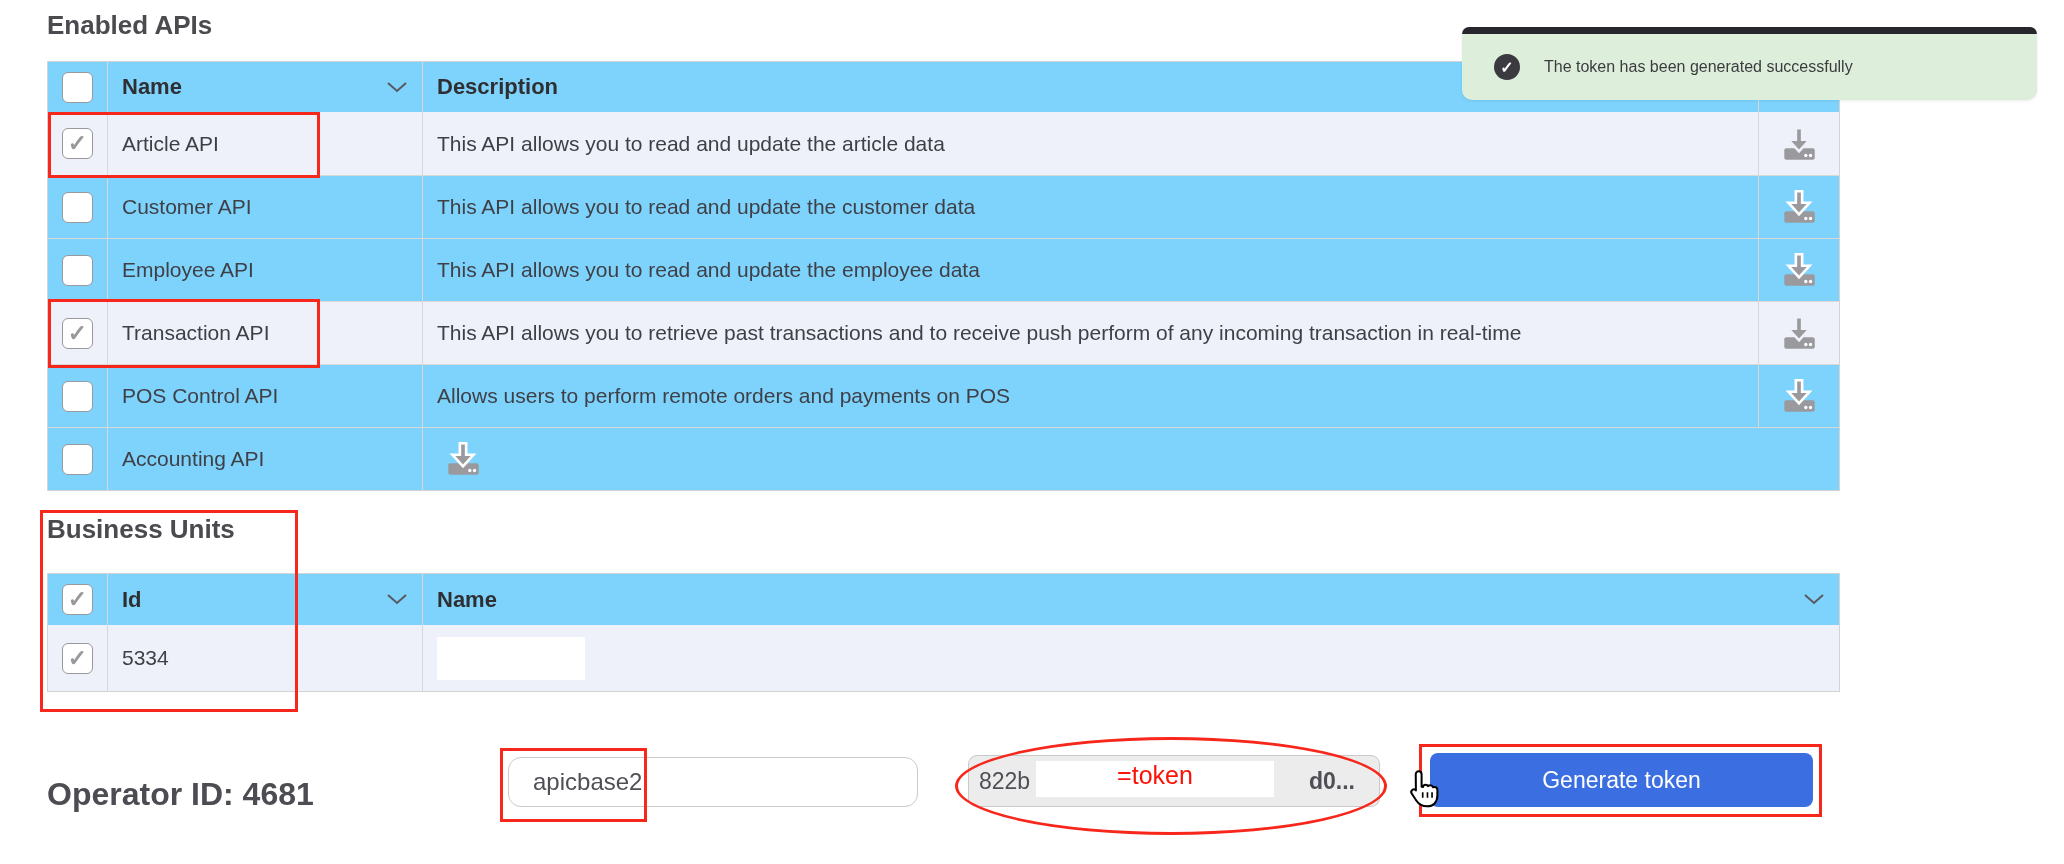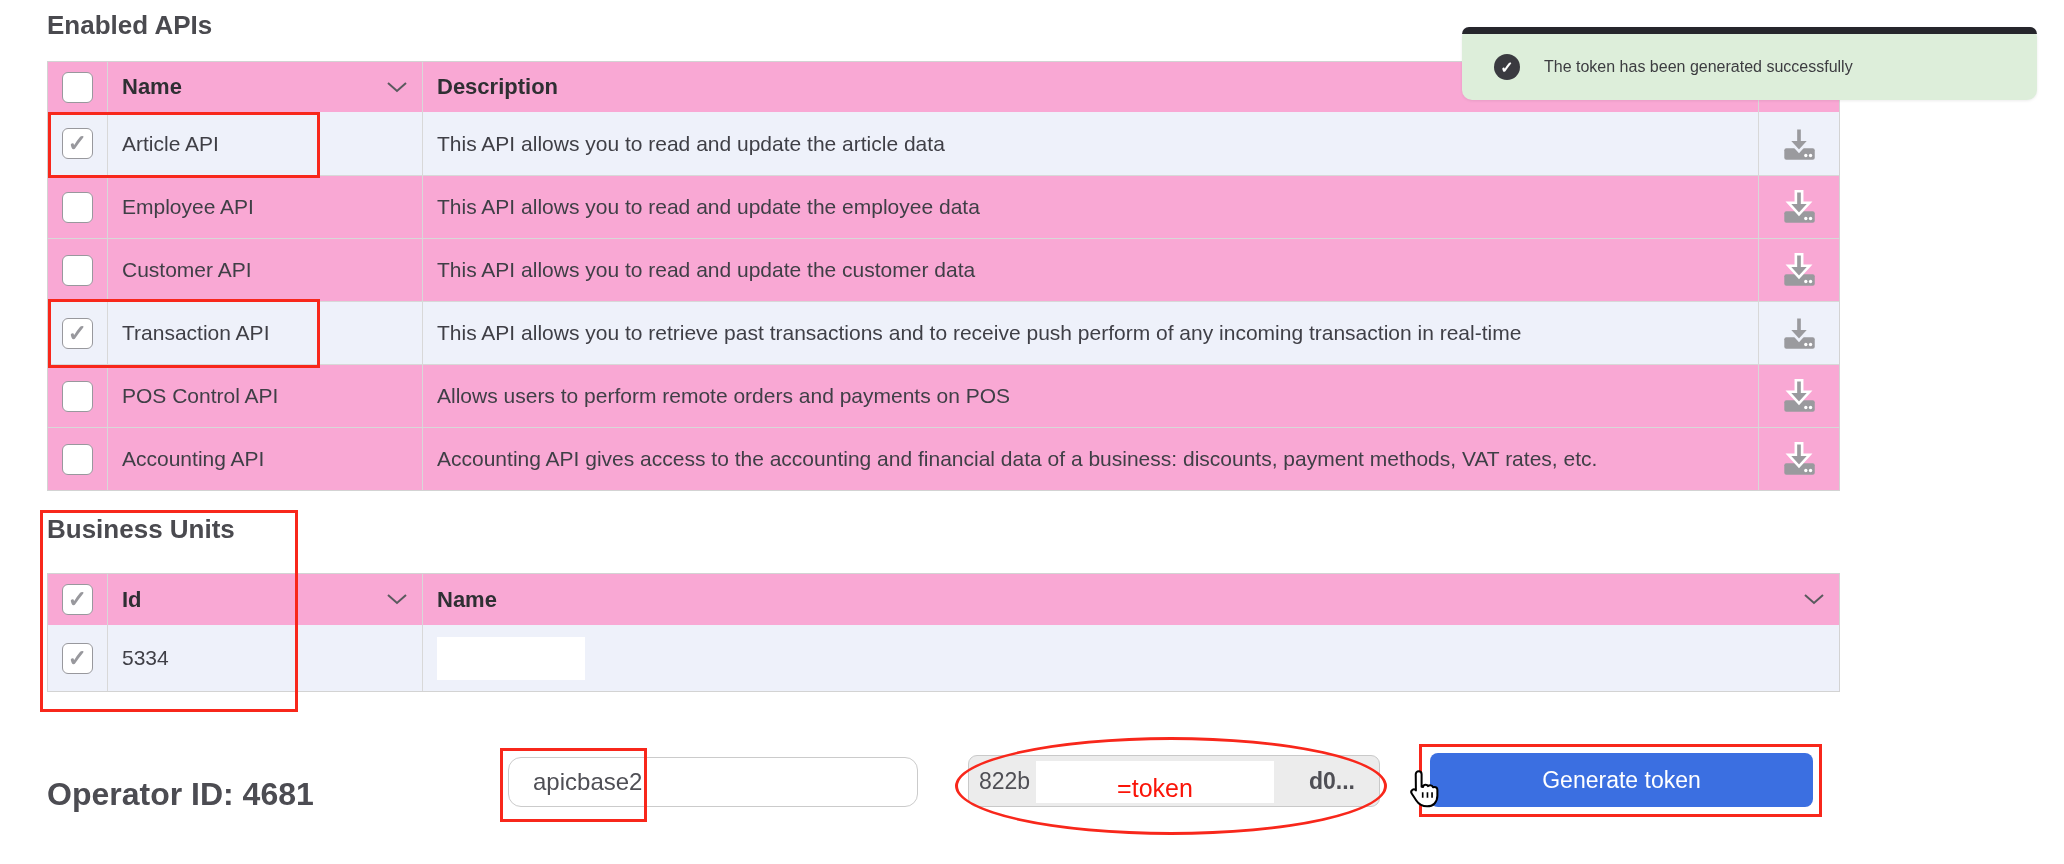--- a/index.html
+++ b/index.html
@@ -4,21 +4,21 @@
 <style>
   * { margin:0; padding:0; box-sizing:border-box; }
   html,body { width:2064px; height:864px; background:#ffffff; overflow:hidden;
               font-family:"Liberation Sans", sans-serif; }
 
   
   .sec-title { position:absolute; left:47px; font-size:26px; font-weight:bold; color:#4a4a4f; }
 
   
   .tbl { position:absolute; left:47px; width:1793px; border:1px solid #d3d3d3; background:#fff; }
-  .trow { display:flex; border-top:1px solid #d8d8d8; background:#f9a8d4; align-items:stretch; }
+  .trow { display:flex; border-top:1px solid #d8d8d8; background:#7dd3fc; align-items:stretch; }
   .trow:first-child { border-top:none; }
   .trow.head { height:50px; font-weight:bold; color:#2f2f33; }
   .trow.body-row { height:63px; color:#3f3f46; }
   .trow.selected { background:#eef1fa; }
   .cell { display:flex; align-items:center; font-size:21px; border-left:1px solid #d8d8d8; padding:0 14px; }
   .cell:first-child { border-left:none; }
   .c-check { width:59px; justify-content:center; padding:0; }
   .c-name  { width:315px; justify-content:space-between; }
   .c-desc  { flex:1; }
   .c-dl    { width:81px; justify-content:center; padding:0; }
@@ -43,22 +43,22 @@
 
   
   .op-label { position:absolute; left:47px; top:776px; font-size:32px; font-weight:bold; color:#4c4c52; }
   .name-input { position:absolute; left:508px; top:757px; width:410px; height:50px;
                 border:1px solid #cbcbcb; border-radius:13px; font-size:24px; color:#4f4f55;
                 padding-left:24px; font-family:"Liberation Sans", sans-serif; background:#fff; }
   .token-field { position:absolute; left:968px; top:755px; width:412px; height:52px;
                  background:#ececec; border:1px solid #c9c9c9; border-radius:9px;
                  display:flex; align-items:center; font-size:23px; color:#4f4f55; }
   .token-prefix { margin-left:10px; }
-  .token-redact { position:absolute; left:67px; top:5px; width:238px; height:42px; background:#ffffff;
-                  display:flex; align-items:flex-end; justify-content:center; }
+  .token-redact { position:absolute; left:67px; top:5px; width:238px; height:36px; background:#ffffff;
+                  display:flex; align-items:flex-start; justify-content:center; }
   .token-overlay { color:#fa1408; font-size:25px; }
   .token-suffix { position:absolute; left:340px;font-weight:bold; }
   .gen-btn { position:absolute; left:1430px; top:753px; width:383px; height:54px;
              background:#3b6fe1; border:none; border-radius:8px; color:#ffffff; font-size:23px;
              font-family:"Liberation Sans", sans-serif; cursor:pointer; }
 
   
   .toast { position:absolute; left:1462px; top:27px; width:575px; height:73px;
            background:#ddeeda; border-radius:10px; box-shadow:0 1px 3px rgba(0,0,0,0.08); }
   .toast-bar { position:absolute; left:0; top:0; width:100%; height:7px; background:#26262c;
@@ -127,48 +127,48 @@
     </div>
   </div>
 
   <div class="trow body-row">
     <div class="cell c-check">
       <div class="checkbox">
         
       </div>
     </div>
     <div class="cell c-name">
+      <span>Customer API</span>
+    </div>
+    <div class="cell c-desc">
+      <span>This API allows you to read and update the customer data</span>
+    </div>
+    <div class="cell c-dl">
+      <span class="dlicon">
+        <svg width="42" height="42" viewBox="0 0 40 40">
+          <rect class="dl-tray" x="6" y="24" width="29" height="11" rx="2"></rect>
+          <path class="dl-arrow" d="M17 5 h6 v11 h7 L20 27 10 16 h7 z"></path>
+          <circle cx="26.5" cy="31" r="1.6" fill="#ffffff"></circle>
+          <circle cx="31" cy="31" r="1.6" fill="#ffffff"></circle>
+        </svg>
+      </span>
+    </div>
+  </div>
+
+  <div class="trow body-row">
+    <div class="cell c-check">
+      <div class="checkbox">
+        
+      </div>
+    </div>
+    <div class="cell c-name">
       <span>Employee API</span>
     </div>
     <div class="cell c-desc">
       <span>This API allows you to read and update the employee data</span>
-    </div>
-    <div class="cell c-dl">
-      <span class="dlicon">
-        <svg width="42" height="42" viewBox="0 0 40 40">
-          <rect class="dl-tray" x="6" y="24" width="29" height="11" rx="2"></rect>
-          <path class="dl-arrow" d="M17 5 h6 v11 h7 L20 27 10 16 h7 z"></path>
-          <circle cx="26.5" cy="31" r="1.6" fill="#ffffff"></circle>
-          <circle cx="31" cy="31" r="1.6" fill="#ffffff"></circle>
-        </svg>
-      </span>
-    </div>
-  </div>
-
-  <div class="trow body-row">
-    <div class="cell c-check">
-      <div class="checkbox">
-        
-      </div>
-    </div>
-    <div class="cell c-name">
-      <span>Customer API</span>
-    </div>
-    <div class="cell c-desc">
-      <span>This API allows you to read and update the customer data</span>
     </div>
     <div class="cell c-dl">
       <span class="dlicon">
         <svg width="42" height="42" viewBox="0 0 40 40">
           <rect class="dl-tray" x="6" y="24" width="29" height="11" rx="2"></rect>
           <path class="dl-arrow" d="M17 5 h6 v11 h7 L20 27 10 16 h7 z"></path>
           <circle cx="26.5" cy="31" r="1.6" fill="#ffffff"></circle>
           <circle cx="31" cy="31" r="1.6" fill="#ffffff"></circle>
         </svg>
       </span>
@@ -224,23 +224,20 @@
   </div>
 
   <div class="trow body-row">
     <div class="cell c-check">
       <div class="checkbox">
         
       </div>
     </div>
     <div class="cell c-name">
       <span>Accounting API</span>
-    </div>
-    <div class="cell c-desc">
-      <span>Accounting API gives access to the accounting and financial data of a business: discounts, payment methods, VAT rates, etc.</span>
     </div>
     <div class="cell c-dl">
       <span class="dlicon">
         <svg width="42" height="42" viewBox="0 0 40 40">
           <rect class="dl-tray" x="6" y="24" width="29" height="11" rx="2"></rect>
           <path class="dl-arrow" d="M17 5 h6 v11 h7 L20 27 10 16 h7 z"></path>
           <circle cx="26.5" cy="31" r="1.6" fill="#ffffff"></circle>
           <circle cx="31" cy="31" r="1.6" fill="#ffffff"></circle>
         </svg>
       </span>

